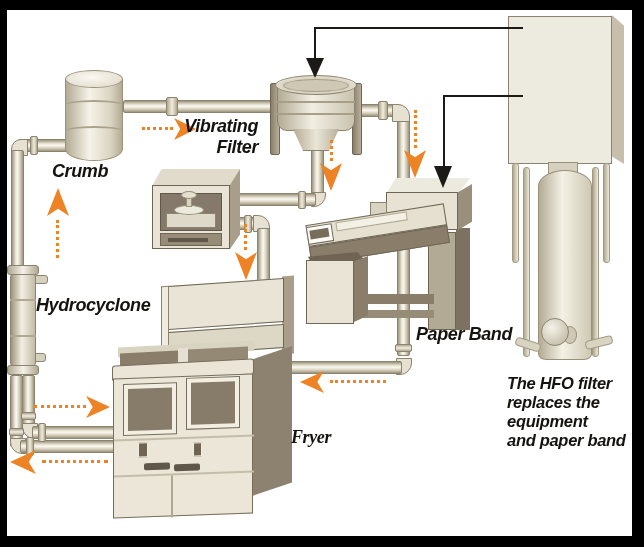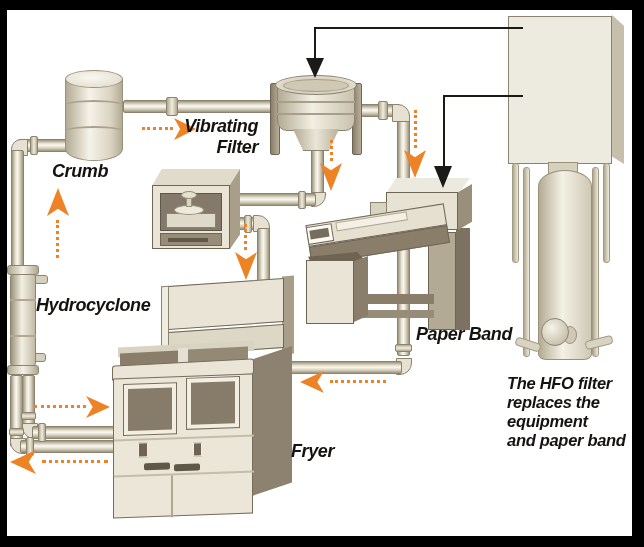--- a/index.html
+++ b/index.html
@@ -200,21 +200,21 @@
 
   <div class="oarr" style="left:10px;top:450px;width:26px;height:24px;clip-path:polygon(100% 0,0 50%,100% 100%,72% 50%);"></div>
   <div class="odh" style="left:42px;top:460px;width:66px;"></div>
 
   <div class="lbl" style="left:52px;top:161px;">Crumb</div>
   <div class="lbl r" style="left:168px;top:116px;width:90px;">
     <span>Vibrating</span>
     <span>Filter</span>
   </div>
   <div class="lbl" style="left:36px;top:295px;">Hydrocyclone</div>
-  <div class="lbl" style="left:291px;top:441px;">Fryer</div>
+  <div class="lbl" style="left:291px;top:427px;font-family:Liberation Serif, serif;">Fryer</div>
   <div class="lbl" style="left:416px;top:324px;text-align:center;">Paper Band</div>
 
   <div class="ann" style="left:507px;top:374px;width:128px;">
     <div style="position:static;">The HFO filter</div>
     <div style="position:static;">replaces the</div>
     <div style="position:static;">equipment</div>
     <div style="position:static;">and paper band</div>
   </div>
 
 </div>

